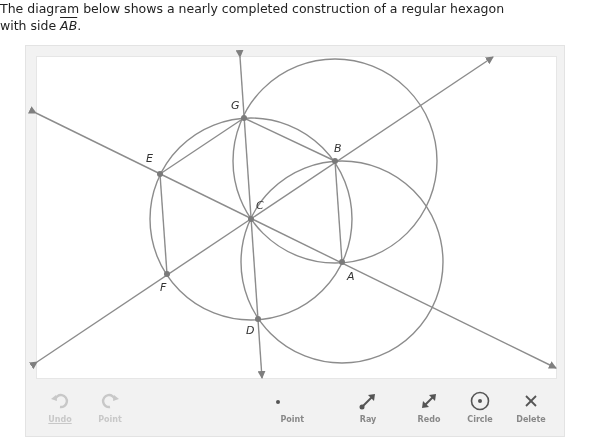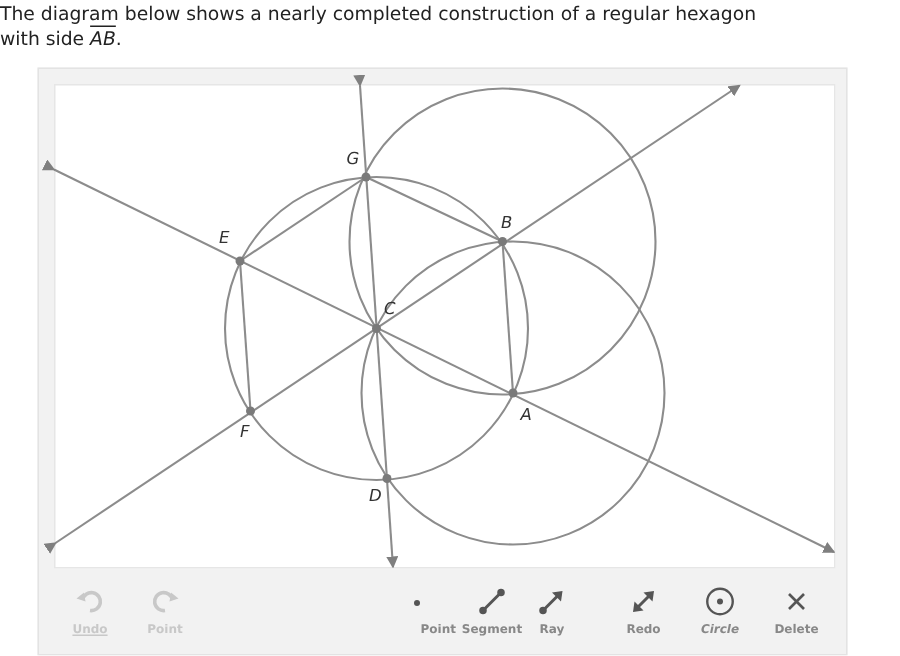--- a/index.html
+++ b/index.html
@@ -79,45 +79,37 @@
         <path d="M19 8 L14 4 L13 10 z" fill="#c8c8c8"></path>
       </svg>
     <span>Point</span>
   </div>
   <div class="tool" style="left:226px;text-align:right;">
     <svg viewBox="0 0 20 20">
         <circle cx="10" cy="11" r="2" fill="#555"></circle>
       </svg>
     <span>Point</span>
   </div>
-  <div class="tool" style="left:276px;">
-    <svg viewBox="0 0 20 20">
-        <line x1="4" y1="16" x2="16" y2="4" stroke="#555" stroke-width="2"></line>
-        <circle cx="4" cy="16" r="2.5" fill="#555"></circle>
-        <circle cx="16" cy="4" r="2.5" fill="#555"></circle>
-      </svg>
-    <span>Segment</span>
-  </div>
   <div class="tool" style="left:316px;">
     <svg viewBox="0 0 20 20">
         <line x1="4" y1="16" x2="15" y2="5" stroke="#555" stroke-width="2"></line>
         <circle cx="4" cy="16" r="2.5" fill="#555"></circle>
         <path d="M17 3 L10 4 L16 10 z" fill="#555"></path>
       </svg>
     <span>Ray</span>
   </div>
   <div class="tool" style="left:377px;">
     <svg viewBox="0 0 20 20">
         <line x1="5" y1="15" x2="15" y2="5" stroke="#555" stroke-width="2"></line>
         <path d="M17 3 L10 4 L16 10 z" fill="#555"></path>
         <path d="M3 17 L10 16 L4 10 z" fill="#555"></path>
       </svg>
     <span>Redo</span>
   </div>
-  <div class="tool" style="left:428px;font-style:italic;">
+  <div class="tool" style="left:428px;">
     <svg viewBox="0 0 20 20">
         <circle cx="10" cy="10" r="8.5" fill="none" stroke="#555" stroke-width="1.6"></circle>
         <circle cx="10" cy="10" r="2" fill="#555"></circle>
       </svg>
     <span>Circle</span>
   </div>
   <div class="tool" style="left:479px;text-align:center;">
     <svg viewBox="0 0 20 20">
         <line x1="5" y1="5" x2="15" y2="15" stroke="#555" stroke-width="1.8"></line>
         <line x1="15" y1="5" x2="5" y2="15" stroke="#555" stroke-width="1.8"></line>

